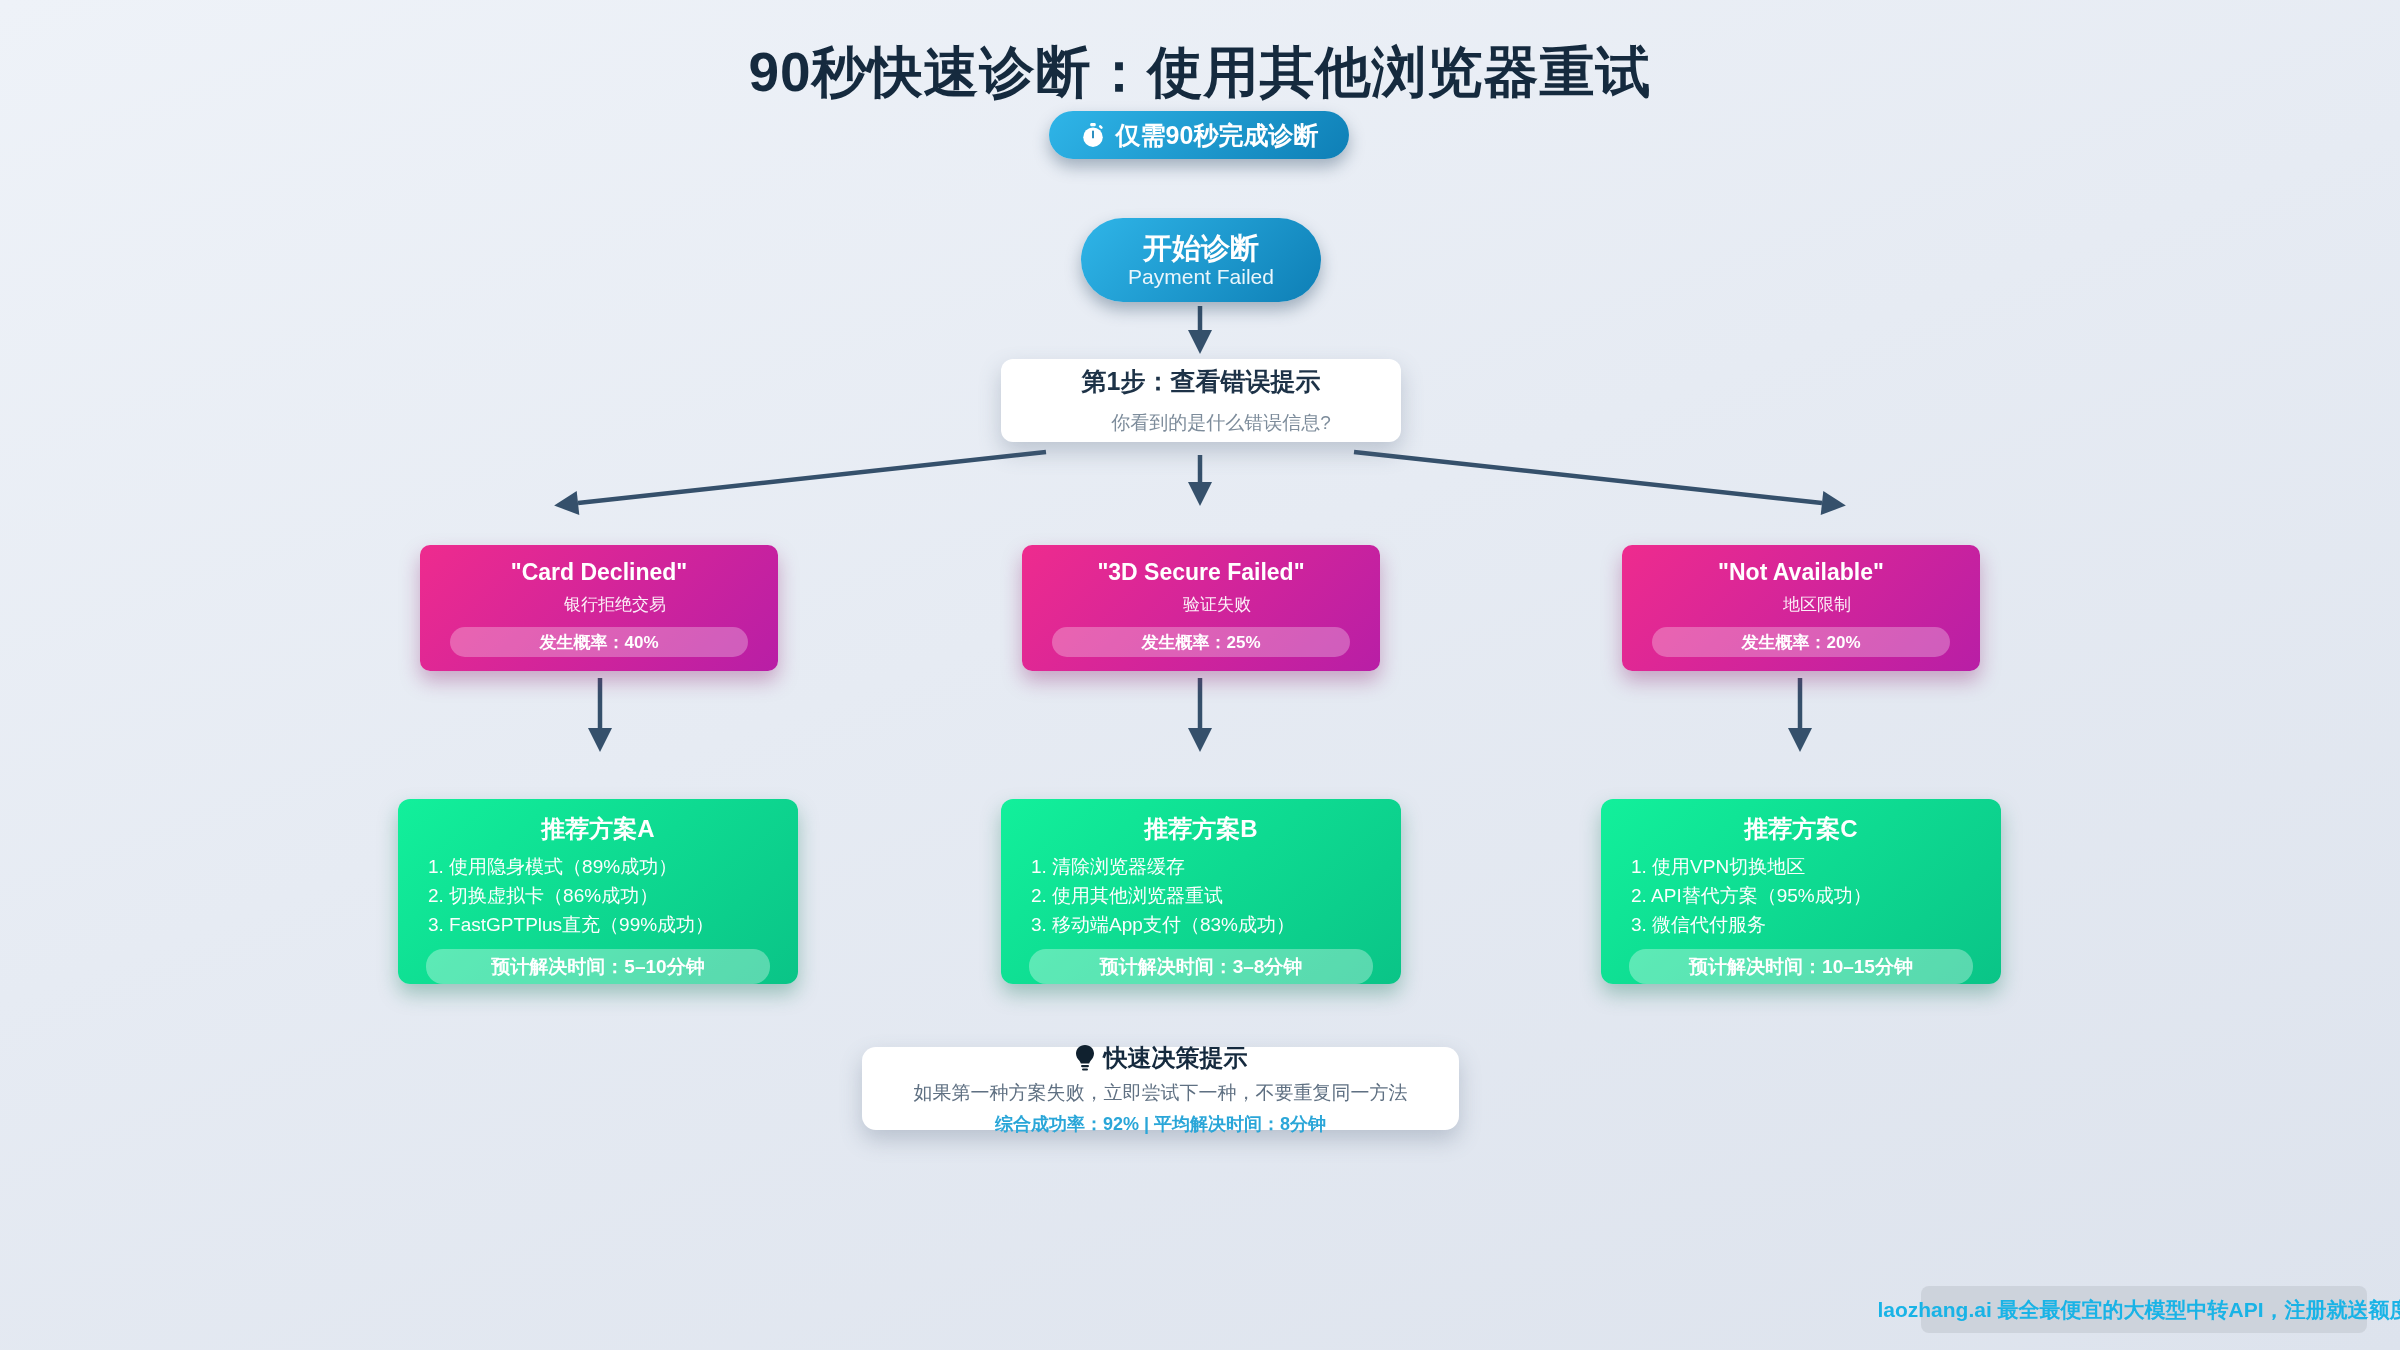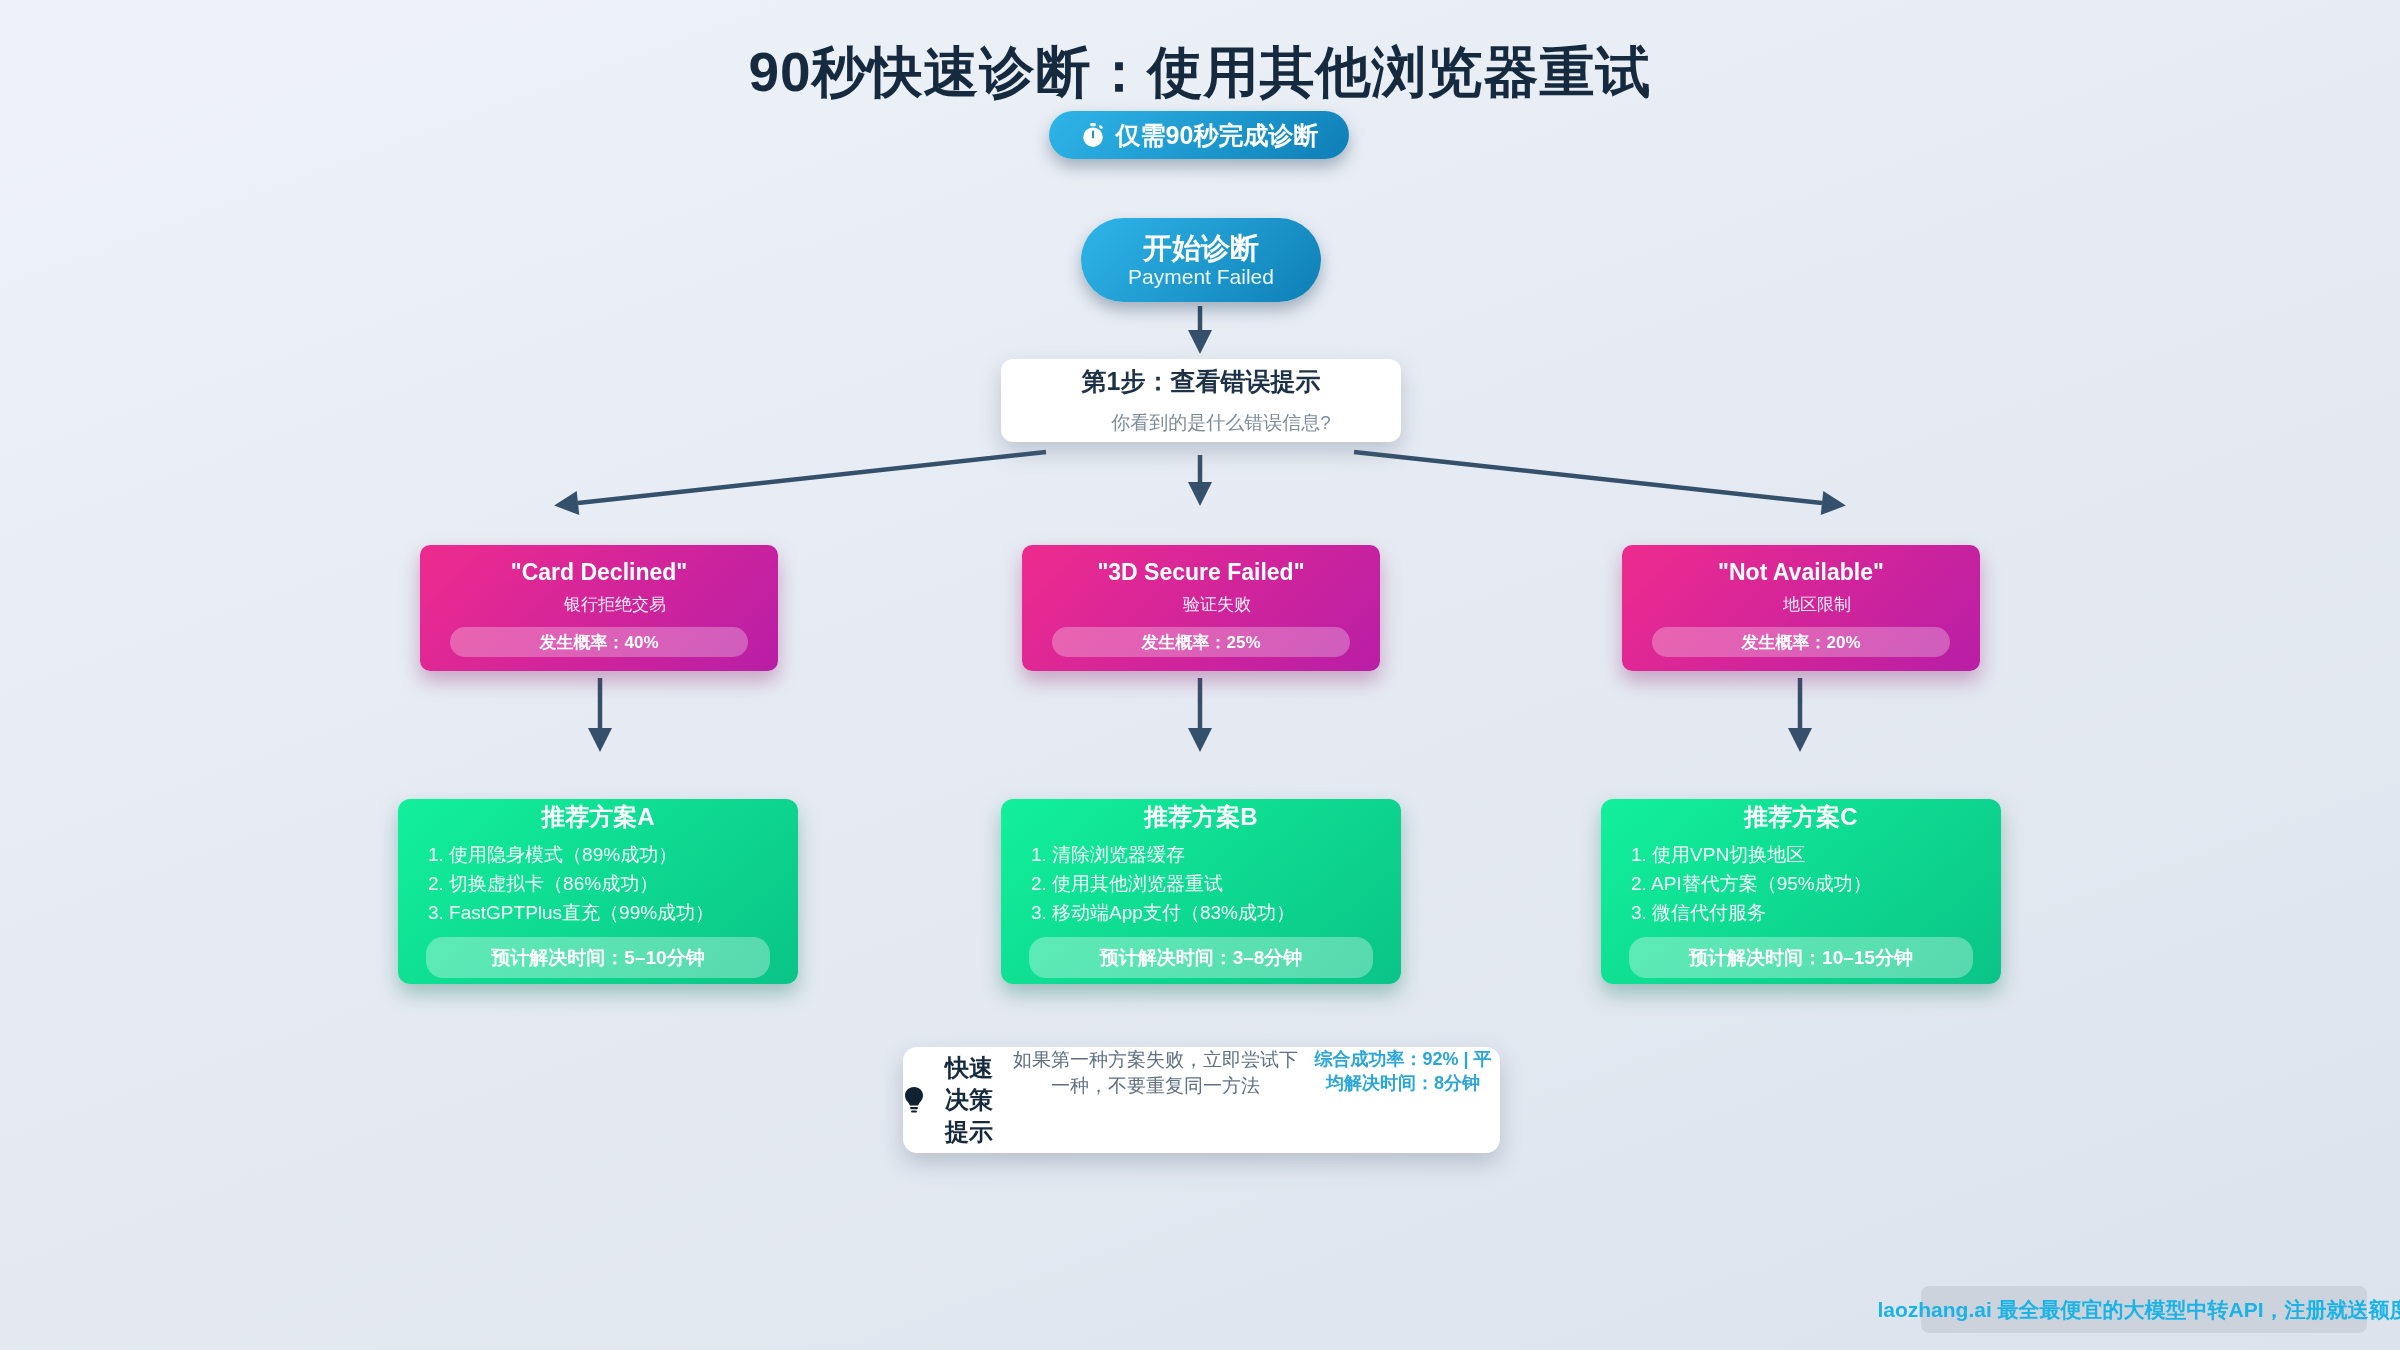--- a/index.html
+++ b/index.html
@@ -55,36 +55,36 @@
     margin:4px 30px 0 30px;height:30px;border-radius:15px;
     background:rgba(255,255,255,.28);
     display:flex;align-items:center;justify-content:center;
     font-size:17px;font-weight:700;color:#fff;
   }
 
   .solution-card{
     top:799px;width:400px;height:185px;
     background:linear-gradient(140deg,#12f09b 0%,#0ac487 100%);
     box-shadow:0 10px 20px rgba(20,120,90,.35);
-    color:#fff;display:flex;flex-direction:column;padding-top:2px;box-sizing:border-box;
+    color:#fff;display:flex;flex-direction:column;padding-top:14px;box-sizing:border-box;
   }
   .solution-title{font-size:24px;font-weight:700;margin-bottom:10px;}
   .solution-list{text-align:left;padding-left:30px;display:flex;flex-direction:column;gap:5px;}
   .solution-item{font-size:19px;line-height:24px;color:rgba(255,255,255,.98);}
   .time-pill{
     margin:12px 28px 0 28px;height:41px;border-radius:17px;
     background:rgba(255,255,255,.32);
     display:flex;align-items:center;justify-content:center;
     font-size:19px;font-weight:700;color:#fff;
   }
 
   .tip-card{
-    left:903px;top:1047px;width:597px;height:106px;background:#ffffff;border-radius:14px;
+    left:862px;top:1047px;width:597px;height:83px;background:#ffffff;border-radius:14px;
     box-shadow:0 10px 22px rgba(90,105,130,.30);
-    display:flex;flex-direction:row;justify-content:center;gap:6px;
+    display:flex;flex-direction:column;justify-content:center;gap:6px;
   }
   .tip-title-row{display:flex;align-items:center;justify-content:center;gap:8px;}
   .tip-title{font-size:24px;font-weight:700;color:#152a3e;}
   .tip-body{font-size:19px;color:#5f7082;}
   .tip-stats{font-size:18px;font-weight:700;color:#2aa6d8;}
 
   .watermark{
     position:absolute;left:1921px;top:1286px;width:446px;height:47px;
     background:#cdd3dc;border-radius:8px;
     display:flex;align-items:center;justify-content:center;

